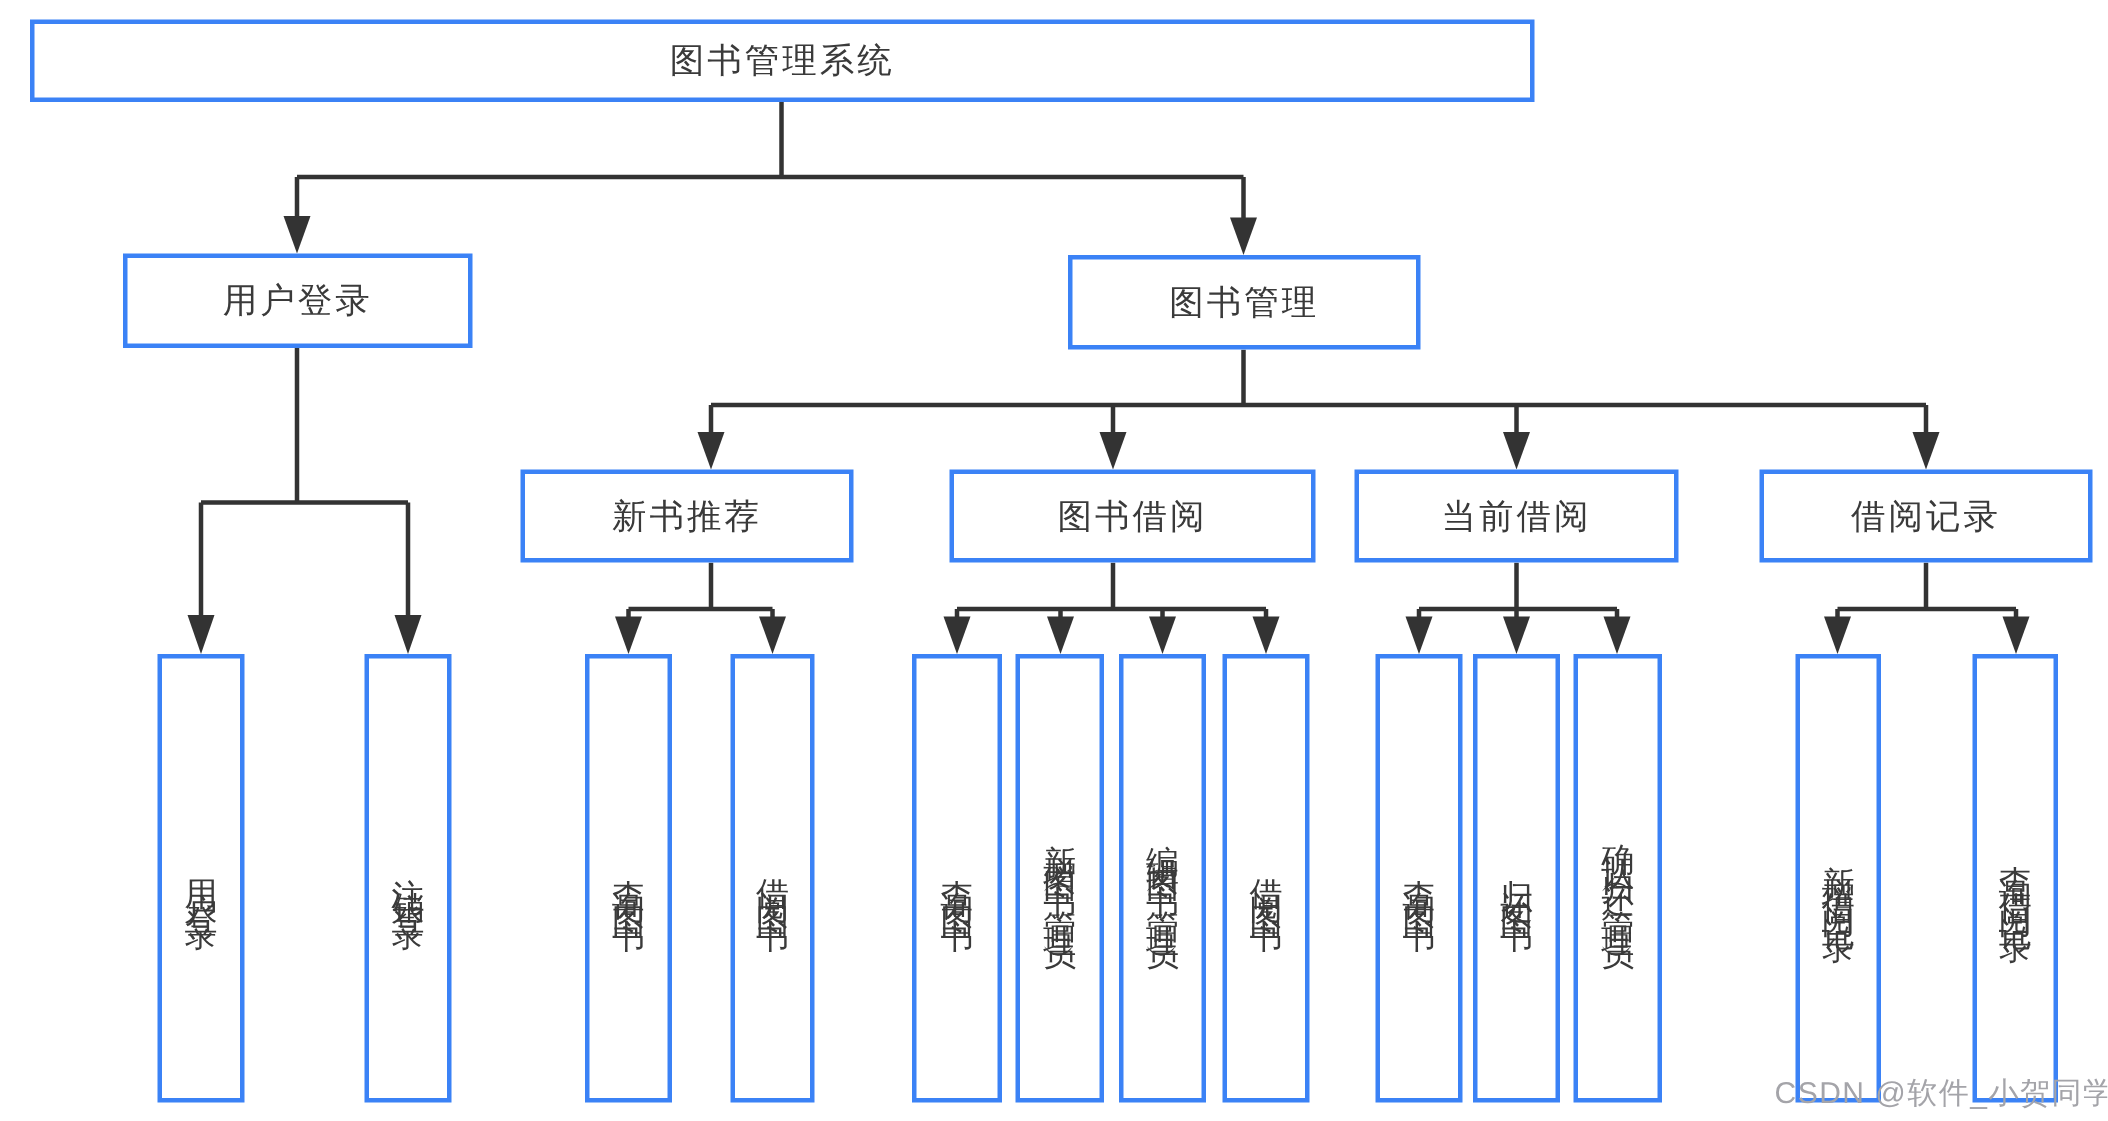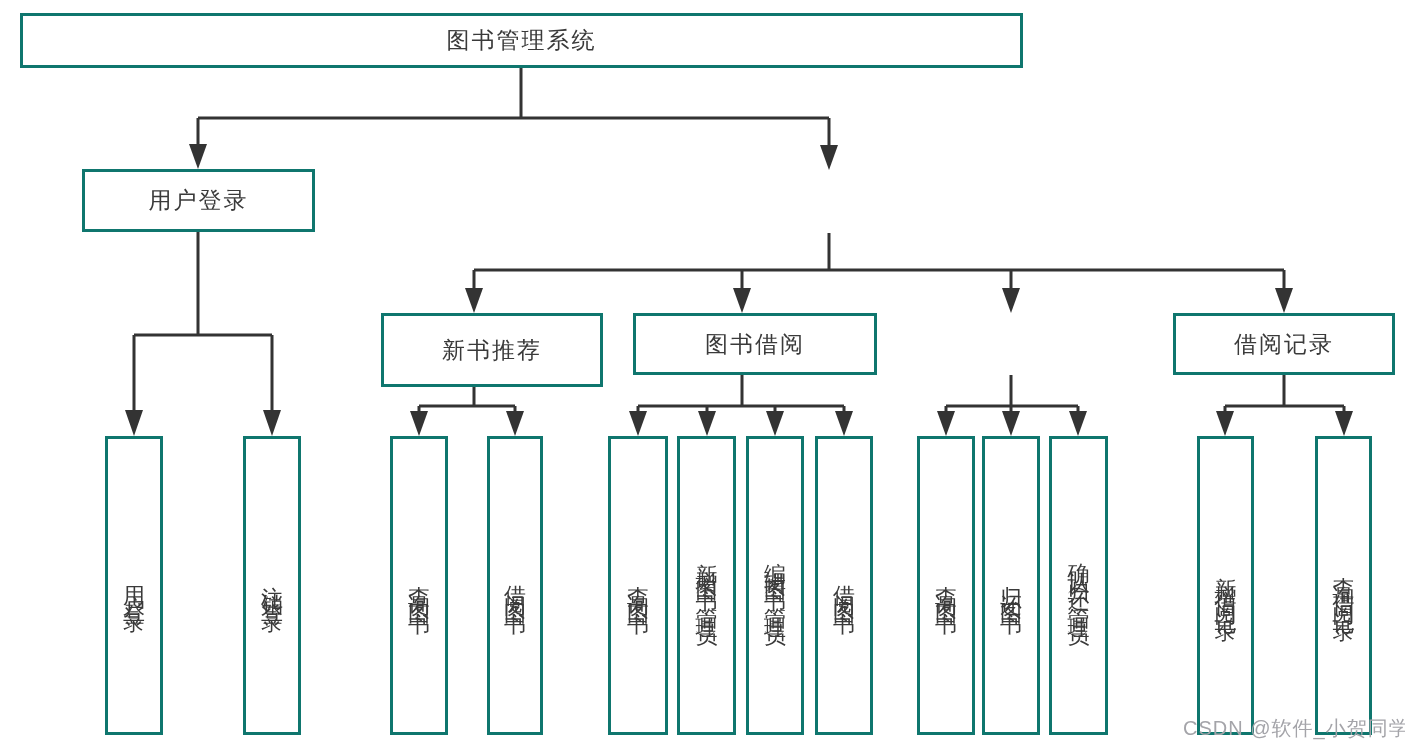--- a/index.html
+++ b/index.html
@@ -6,21 +6,21 @@
   #stage{
     position:relative;
     width:1405px;height:747px;
     background:#ffffff;
     font-family:"Liberation Sans","DejaVu Sans",sans-serif;
     overflow:hidden;
   }
   .node{
     position:absolute;
     box-sizing:border-box;
-    border:3px solid #0f766e;
+    border:3px solid #3b82f6;
     background:#ffffff;
     display:flex;
     align-items:center;
     justify-content:center;
     color:#3a3a3a;
   }
   .node.h{font-size:23px;letter-spacing:2px;white-space:nowrap;}
   .node.v .vlabel{
     writing-mode:vertical-rl;
     text-orientation:mixed;
@@ -92,23 +92,25 @@
     <g>
       <path d="M1284,375 V406 M1225,406 H1344 M1225,406 V412 M1344,406 V412"></path>
       <polygon points="1216,411 1234,411 1225,436"></polygon>
       <polygon points="1335,411 1353,411 1344,436"></polygon>
     </g>
   </svg>
 
   <div class="node h" style="left:20px;top:13px;width:1003px;height:55px">图书管理系统</div>
 
   <div class="node h" style="left:82px;top:169px;width:233px;height:63px">用户登录</div>
+  <div class="node h" style="left:712px;top:170px;width:235px;height:63px">图书管理</div>
 
-  <div class="node h" style="left:381px;top:313px;width:222px;height:74px">新书推荐</div>
+  <div class="node h" style="left:347px;top:313px;width:222px;height:62px">新书推荐</div>
   <div class="node h" style="left:633px;top:313px;width:244px;height:62px">图书借阅</div>
+  <div class="node h" style="left:903px;top:313px;width:216px;height:62px">当前借阅</div>
   <div class="node h" style="left:1173px;top:313px;width:222px;height:62px">借阅记录</div>
 
   <div class="node v" style="left:105px;top:436px;width:58px;height:299px">
     <span class="vlabel">用户登录</span>
   </div>
   <div class="node v" style="left:243px;top:436px;width:58px;height:299px">
     <span class="vlabel">注销登录</span>
   </div>
 
   <div class="node v" style="left:390px;top:436px;width:58px;height:299px">

